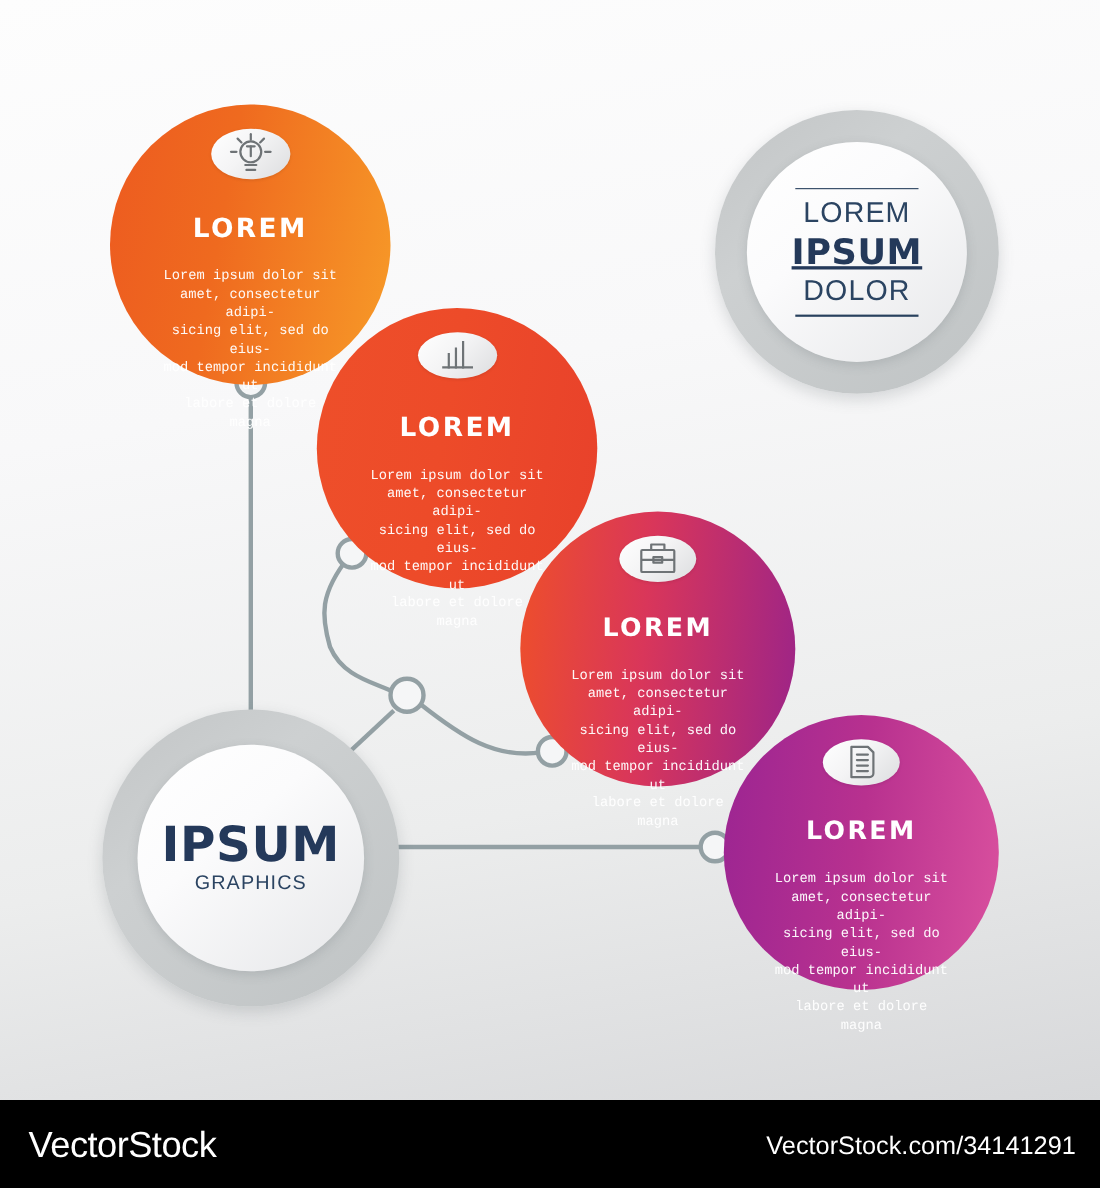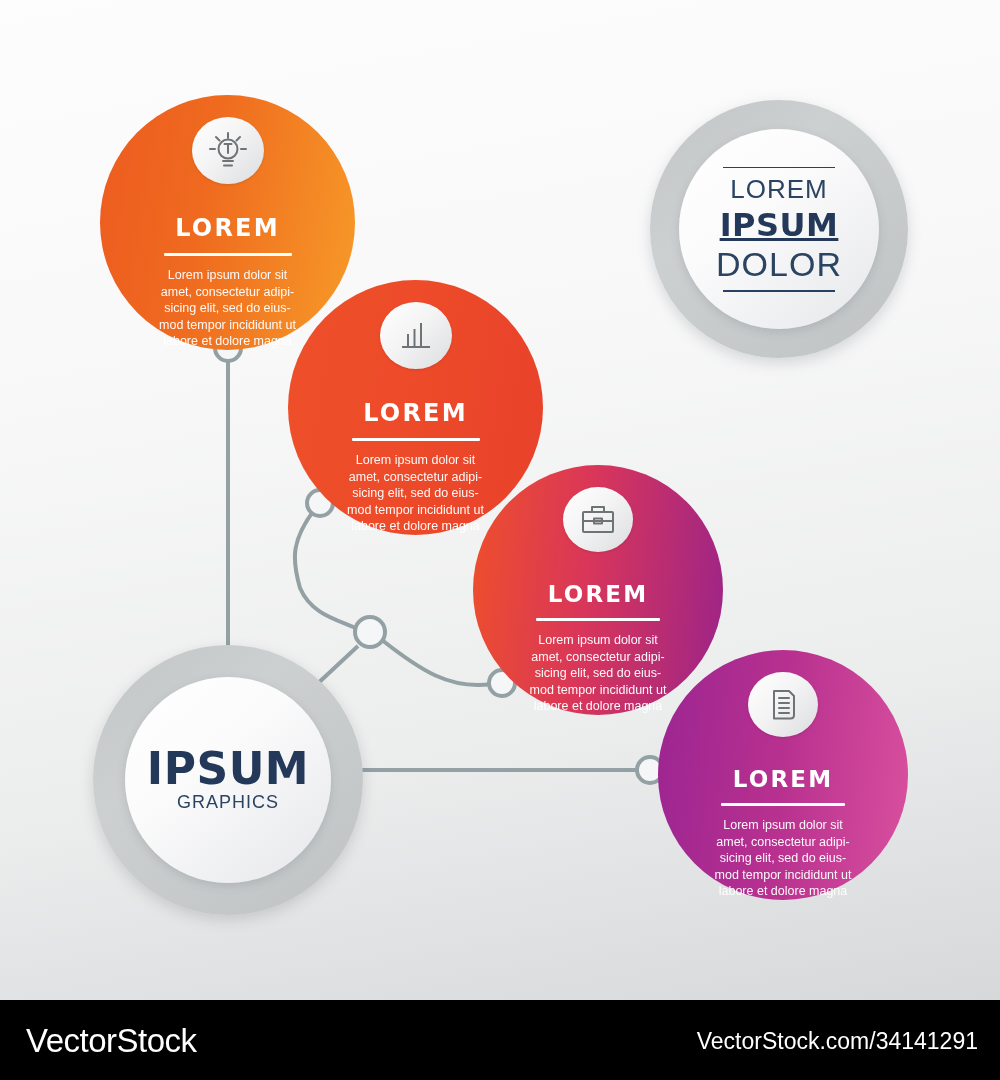--- a/index.html
+++ b/index.html
@@ -55,21 +55,21 @@
   }
   .bubble .b-rule {
     height: 3px;
     background: #ffffff;
     border-radius: 1px;
   }
   .bubble .b-body {
     color: #ffffff;
     text-align: center;
     line-height: 1.33;
-    font-family: Liberation Sans, sans-serif;
+    font-family: Liberation Mono, monospace;
     opacity: 0.96;
     white-space: pre-line;
   }
 
   
   #bubble-1 {
     left: 100px; top: 95px; width: 255px; height: 255px;
     background: linear-gradient(100deg, #ed5b20 0%, #ef6a1f 40%, #f79b28 100%);
   }
   #bubble-1 .icon-disc { width: 72px; height: 72px; margin-top: 22px; }
@@ -141,21 +141,21 @@
     font-weight: bold;
     font-family: "DejaVu Sans", sans-serif;
     letter-spacing: 0.5px;
   }
 
   #medallion-top { left: 650px; top: 100px; width: 258px; height: 258px; }
   #medallion-top .inner { width: 200px; height: 200px; }
   #medallion-top .med-line { width: 112px; }
   #medallion-top .l1 { font-size: 26px; margin-top: 6px; }
   #medallion-top .l2 { font-size: 32px; margin-top: 1px; text-decoration: underline; }
-  #medallion-top .l3 { font-size: 34px; margin-top: 1px; margin-bottom: 6px; }
+  #medallion-top .l3 { font-size: 26px; margin-top: 1px; margin-bottom: 6px; }
 
   #medallion-hub { left: 93px; top: 645px; width: 270px; height: 270px; }
   #medallion-hub .inner { width: 206px; height: 206px; }
   #medallion-hub .h1 { font-size: 44px; line-height: 1; }
   #medallion-hub .h2 { font-size: 18px; line-height: 1.1; margin-top: 2px; }
 
   
   #watermark {
     position: absolute;
     left: 0;

